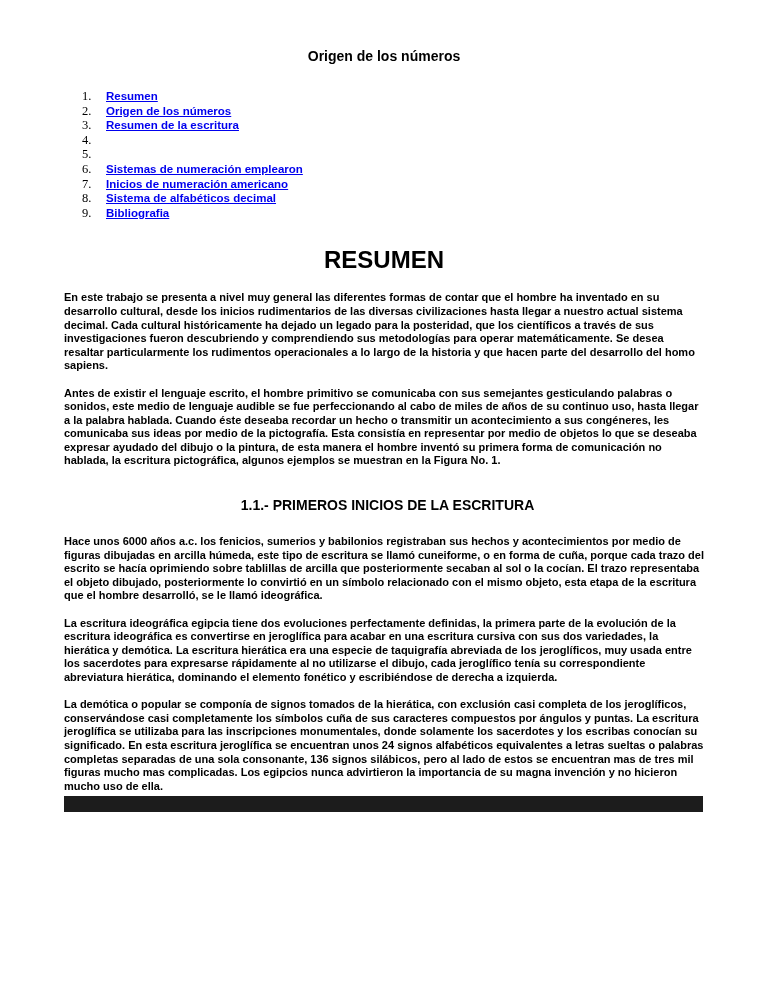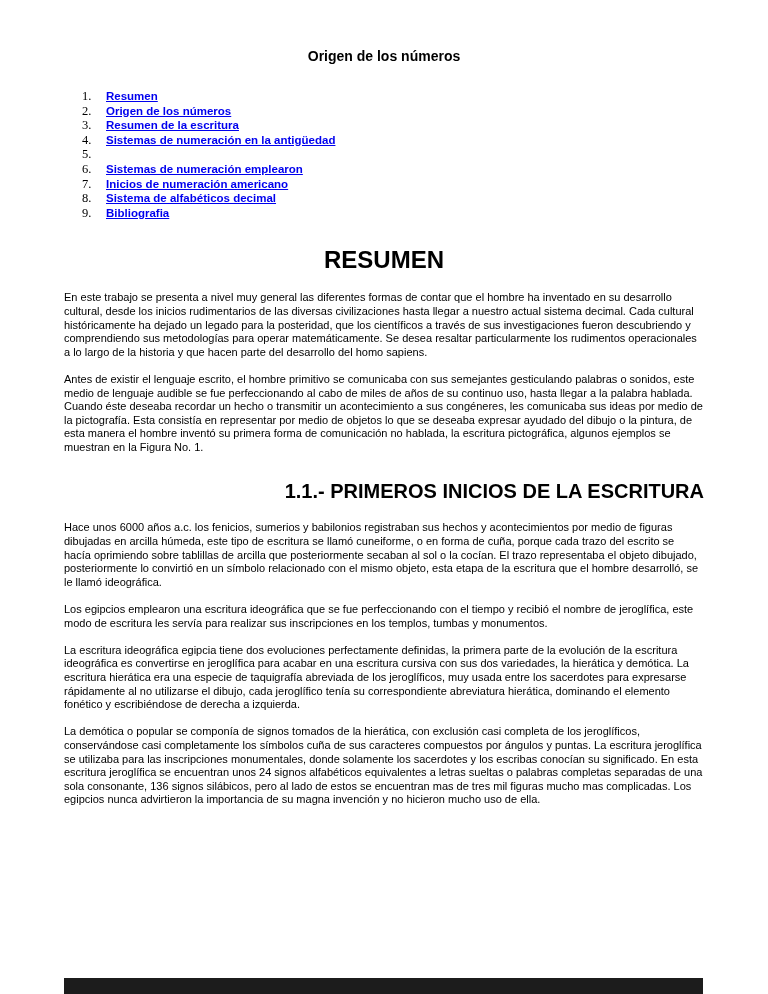--- a/index.html
+++ b/index.html
@@ -7,21 +7,21 @@
   body {
     width: 768px;
     height: 994px;
     overflow: hidden;
     font-family: "Liberation Sans", sans-serif;
     color: #000000;
   }
   .page {
     position: relative;
     width: 768px;
-    height: 994px;
+    height: 812px;
     padding: 48px 64px 0 64px;
   }
   .doc-title {
     text-align: center;
     font-size: 14px;
     font-weight: bold;
     line-height: 17px;
   }
   .toc {
     list-style: none;
@@ -47,31 +47,32 @@
     cursor: pointer;
   }
   .h-center {
     text-align: center;
     font-size: 24px;
     font-weight: bold;
     line-height: 28px;
     margin: 26px 0 0 0;
   }
   .h-left {
-    text-align: right;
-    font-size: 20px;
+    text-align: center;
+    font-size: 14px;
     font-weight: bold;
     line-height: 26px;
     margin: 24px 0 0 7px;
   }
   .body-text {
     font-size: 11px;
     line-height: 13.6px;
     margin-top: 17px;
     text-align: left;
+    font-weight: bold;
   }
   .body-text + .body-text {
     margin-top: 13.6px;
   }
   .bottom-bar {
     position: absolute;
     left: 64px;
     bottom: 0;
     width: 639px;
     height: 16px;
@@ -93,21 +94,20 @@
     <li class="toc-item">
       <span class="toc-num">2.</span>
       <a href="#" class="toc-link">Origen de los números</a>
     </li>
     <li class="toc-item">
       <span class="toc-num">3.</span>
       <a href="#" class="toc-link">Resumen de la escritura</a>
     </li>
     <li class="toc-item">
       <span class="toc-num">4.</span>
-      <a href="#" class="toc-link">Sistemas de numeración en la antigüedad</a>
     </li>
     <li class="toc-item">
       <span class="toc-num">5.</span>
     </li>
     <li class="toc-item">
       <span class="toc-num">6.</span>
       <a href="#" class="toc-link">Sistemas de numeración emplearon</a>
     </li>
     <li class="toc-item">
       <span class="toc-num">7.</span>
@@ -123,19 +123,18 @@
     </li>
   </ol>
 
   <h2 class="h-center">RESUMEN</h2>
   <p class="body-text">En este trabajo se presenta a nivel muy general las diferentes formas de contar que el hombre ha inventado en su desarrollo cultural, desde los inicios rudimentarios de las diversas civilizaciones hasta llegar a nuestro actual sistema decimal. Cada cultural históricamente ha dejado un legado para la posteridad, que los científicos a través de sus investigaciones fueron descubriendo y comprendiendo sus metodologías para operar matemáticamente. Se desea resaltar particularmente los rudimentos operacionales a lo largo de la historia y que hacen parte del desarrollo del homo sapiens.</p>
 
   <p class="body-text">Antes de existir el lenguaje escrito, el hombre primitivo se comunicaba con sus semejantes gesticulando palabras o sonidos, este medio de lenguaje audible se fue perfeccionando al cabo de miles de años de su continuo uso, hasta llegar a la palabra hablada. Cuando éste deseaba recordar un hecho o transmitir un acontecimiento a sus congéneres, les comunicaba sus ideas por medio de la pictografía. Esta consistía en representar por medio de objetos lo que se deseaba expresar ayudado del dibujo o la pintura, de esta manera el hombre inventó su primera forma de comunicación no hablada, la escritura pictográfica, algunos ejemplos se muestran en la Figura No. 1.</p>
 
   <h2 class="h-left">1.1.- PRIMEROS INICIOS DE LA ESCRITURA</h2>
   <p class="body-text">Hace unos 6000 años a.c. los fenicios, sumerios y babilonios registraban sus hechos y acontecimientos por medio de figuras dibujadas en arcilla húmeda, este tipo de escritura se llamó cuneiforme, o en forma de cuña, porque cada trazo del escrito se hacía oprimiendo sobre tablillas de arcilla que posteriormente secaban al sol o la cocían. El trazo representaba el objeto dibujado, posteriormente lo convirtió en un símbolo relacionado con el mismo objeto, esta etapa de la escritura que el hombre desarrolló, se le llamó ideográfica.</p>
-  <p class="body-text">Los egipcios emplearon una escritura ideográfica que se fue perfeccionando con el tiempo y recibió el nombre de jeroglífica, este modo de escritura les servía para realizar sus inscripciones en los templos, tumbas y monumentos.</p>
   <p class="body-text">La escritura ideográfica egipcia tiene dos evoluciones perfectamente definidas, la primera parte de la evolución de la escritura ideográfica es convertirse en jeroglífica para acabar en una escritura cursiva con sus dos variedades, la hierática y demótica. La escritura hierática era una especie de taquigrafía abreviada de los jeroglíficos, muy usada entre los sacerdotes para expresarse rápidamente al no utilizarse el dibujo, cada jeroglífico tenía su correspondiente abreviatura hierática, dominando el elemento fonético y escribiéndose de derecha a izquierda.</p>
   <p class="body-text">La demótica o popular se componía de signos tomados de la hierática, con exclusión casi completa de los jeroglíficos, conservándose casi completamente los símbolos cuña de sus caracteres compuestos por ángulos y puntas. La escritura jeroglífica se utilizaba para las inscripciones monumentales, donde solamente los sacerdotes y los escribas conocían su significado. En esta escritura jeroglífica se encuentran unos 24 signos alfabéticos equivalentes a letras sueltas o palabras completas separadas de una sola consonante, 136 signos silábicos, pero al lado de estos se encuentran mas de tres mil figuras mucho mas complicadas. Los egipcios nunca advirtieron la importancia de su magna invención y no hicieron mucho uso de ella.</p>
 
   <div class="bottom-bar"></div>
 
 </div>
 
 </body></html>

